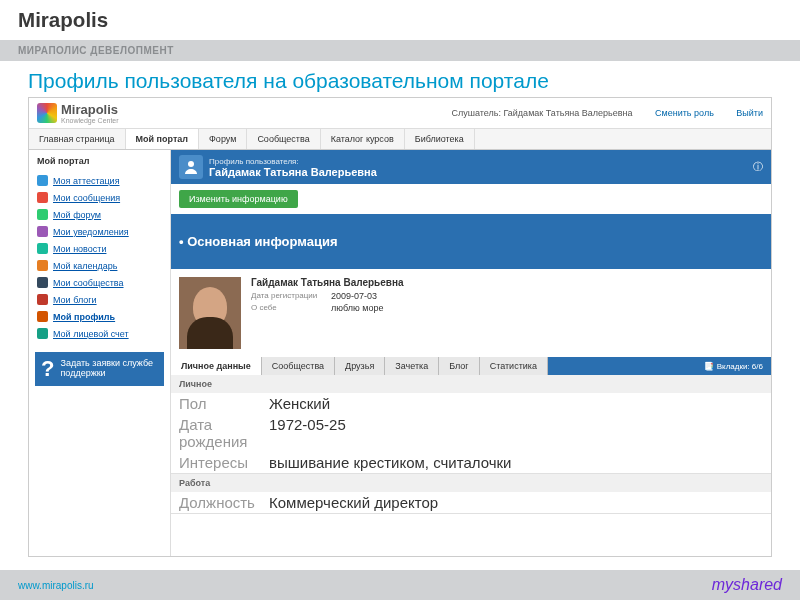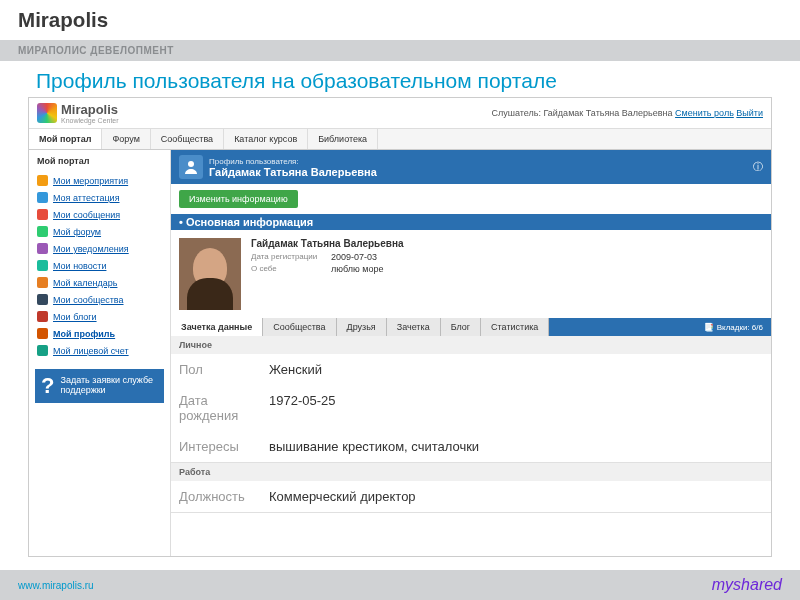--- a/index.html
+++ b/index.html
@@ -1,62 +1,62 @@
 <!DOCTYPE html>
 <html><head>
 <meta charset="utf-8">
 <style>
 *{box-sizing:border-box;margin:0;padding:0;font-family:Arial,sans-serif}
 body{width:800px;height:600px;background:#fff;overflow:hidden;font-size:10px}
 .top-logo{padding:8px 18px 4px}
 .top-logo svg{height:26px}
 .gray-bar{background:#d0d2d4;color:#8a8d90;font-size:10px;padding:5px 18px;font-weight:bold;letter-spacing:0.5px}
-.page-title{color:#0099cc;font-size:21px;font-weight:normal;padding:8px 36px 4px}
+.page-title{color:#0099cc;font-size:21px;font-weight:normal;padding:8px 28px 4px}
 .app-frame{margin:0 28px;border:1px solid #ccc;background:#fff;height:460px;overflow:hidden}
 .app-top{display:flex;justify-content:space-between;align-items:center;padding:4px 8px;border-bottom:1px solid #ddd;font-size:9px}
 .app-logo{display:flex;align-items:center;gap:4px}
 .app-logo-icon{width:20px;height:20px;background:conic-gradient(#e74c3c,#f39c12,#f1c40f,#2ecc71,#3498db,#9b59b6,#e74c3c);border-radius:3px}
 .app-logo-text{color:#555;font-size:13px;font-weight:bold}
 .app-logo-sub{color:#999;font-size:7px}
 .user-bar{color:#555}
-.user-bar a{color:#0066aa;text-decoration:underline;margin-left:0;cursor:pointer}
+.user-bar a{color:#0066aa;margin-left:20px;cursor:pointer}
 .nav-tabs{display:flex;background:#f5f5f5;border-bottom:1px solid #ccc;font-size:9px}
 .nav-tabs .tab{padding:5px 10px;color:#333;cursor:pointer;border-right:1px solid #ddd}
 .nav-tabs .tab.active{background:#fff;font-weight:bold}
 .app-body{display:flex;height:calc(100% - 52px)}
 .sidebar{width:142px;border-right:1px solid #ddd;background:#fff;font-size:9px}
 .side-h{font-weight:bold;padding:6px 8px;color:#333}
 .side-item{display:flex;align-items:center;gap:5px;padding:3px 8px;color:#0055aa;text-decoration:underline;cursor:pointer}
 .side-item.bold{font-weight:bold}
 .si-icon{width:11px;height:11px;border-radius:2px;flex-shrink:0}
 .support-box{margin:10px 6px;background:#2a6fb0;color:#fff;padding:6px;display:flex;gap:6px;font-size:9px;cursor:pointer}
 .support-q{font-size:22px;font-weight:bold;line-height:1}
 .main{flex:1;overflow:hidden}
 .profile-header{background:#2a6fb0;color:#fff;padding:5px 8px;display:flex;align-items:center;gap:6px;font-size:10px}
 .profile-header .ph-icon{width:24px;height:24px;background:#4a8dc9;border-radius:3px;display:flex;align-items:center;justify-content:center}
 .ph-sub{font-size:8px;opacity:0.85}
 .ph-name{font-weight:bold;font-size:11px}
 .info-btn{background:#3fa648;color:#fff;border:none;padding:4px 10px;margin:6px 8px;font-size:9px;border-radius:2px;cursor:pointer}
-.section-bar{background:#2a6fb0;color:#fff;padding:2px 8px;font-size:11px;font-weight:bold}
+.section-bar{background:#2a6fb0;color:#fff;padding:20px 8px;font-size:13px;font-weight:bold}
 .photo-row{display:flex;gap:10px;padding:8px;align-items:flex-start}
 .photo{width:62px;height:72px;background:#8b6a52;position:relative;overflow:hidden}
 .photo::before{content:"";position:absolute;left:14px;top:10px;width:34px;height:40px;background:#d4a584;border-radius:50% 50% 45% 45%}
 .photo::after{content:"";position:absolute;left:8px;top:40px;width:46px;height:40px;background:#3a2818;border-radius:20px 20px 0 0}
 .photo-info{font-size:9px;color:#333}
 .photo-info .pname{font-weight:bold;font-size:10px;margin-bottom:3px}
 .photo-info .prow{display:flex;gap:8px;margin-bottom:2px}
 .photo-info .plabel{color:#888;font-size:8px;width:72px}
 .sub-tabs{display:flex;background:#2a6fb0;font-size:9px;align-items:center}
 .sub-tabs .stab{background:#e8e8e8;padding:4px 10px;border-right:1px solid #bbb;cursor:pointer;color:#333}
 .sub-tabs .stab.active{background:#fff;font-weight:bold}
 .sub-tabs .spacer{flex:1}
 .sub-tabs .tcount{color:#fff;padding:0 8px;font-size:8px}
 .detail-section{border-bottom:1px solid #e0e0e0}
 .detail-h{background:#f0f0f0;padding:4px 8px;font-size:9px;color:#666;font-weight:bold}
-.detail-row{display:flex;padding:8px 8px;font-size:13px}
+.detail-row{display:flex;padding:2px 8px;font-size:15px}
 .detail-label{width:90px;color:#999}
 .detail-val{color:#333}
 .detail-val.link{color:#0055aa;text-decoration:underline;cursor:pointer}
 .footer{position:absolute;bottom:0;left:0;right:0;background:#d0d2d4;padding:6px 18px;display:flex;justify-content:space-between;align-items:center;font-size:10px}
 .footer-url{color:#0099cc}
 .footer-logo{color:#6d28d9;font-size:16px;font-style:italic}
 </style>
 </head>
 <body>
 
@@ -78,34 +78,31 @@
       </div>
     </div>
     <div class="user-bar">
       <span>Слушатель:</span>
       <span>Гайдамак Татьяна Валерьевна</span>
       <a>Сменить роль</a>
       <a>Выйти</a>
     </div>
   </div>
   <div class="nav-tabs" id="nav-tabs">
+      <div class="tab">Главная страница</div>
       <div class="tab active">Мой портал</div>
       <div class="tab">Форум</div>
       <div class="tab">Сообщества</div>
       <div class="tab">Каталог курсов</div>
       <div class="tab">Библиотека</div>
     </div>
   <div class="app-body">
     <div class="sidebar">
       <div class="side-h">Мой портал</div>
       <div id="side-items">
-          <div class="side-item">
-            <span class="si-icon" style="background: rgb(243, 156, 18);"></span>
-            <span>Мои мероприятия</span>
-          </div>
           <div class="side-item">
             <span class="si-icon" style="background: rgb(52, 152, 219);"></span>
             <span>Моя аттестация</span>
           </div>
           <div class="side-item">
             <span class="si-icon" style="background: rgb(231, 76, 60);"></span>
             <span>Мои сообщения</span>
           </div>
           <div class="side-item">
             <span class="si-icon" style="background: rgb(46, 204, 113);"></span>
@@ -170,21 +167,21 @@
               <span class="plabel">Дата регистрации</span>
               <span>2009-07-03</span>
             </div>
           <div class="prow">
               <span class="plabel">О себе</span>
               <span>люблю море</span>
             </div>
         </div>
       </div>
       <div class="sub-tabs" id="sub-tabs">
-          <div class="stab active">Зачетка данные</div>
+          <div class="stab active">Личное данные</div>
           <div class="stab">Сообщества</div>
           <div class="stab">Друзья</div>
           <div class="stab">Зачетка</div>
           <div class="stab">Блог</div>
           <div class="stab">Статистика</div>
           <div class="spacer"></div>
           <div class="tcount">📑 Вкладки: 6/6</div>
         </div>
       <div id="detail-sections">
           <div class="detail-section">

